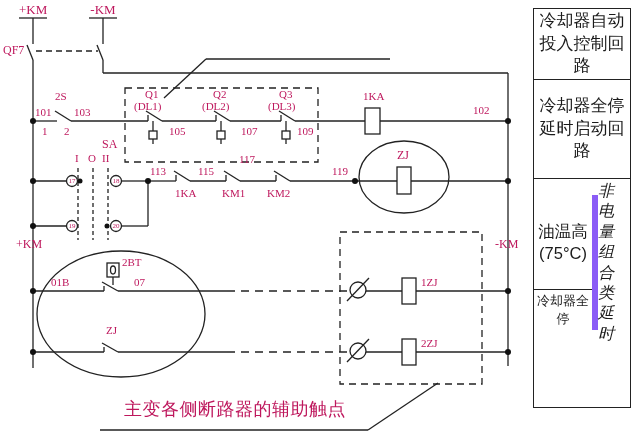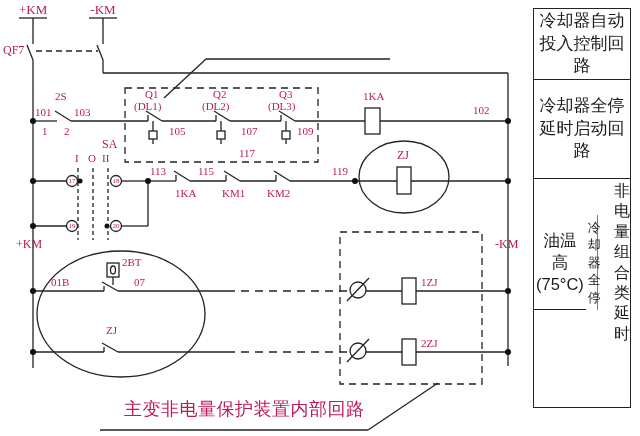--- a/index.html
+++ b/index.html
@@ -11,24 +11,24 @@
   .ctr { text-align:center; }
   .tiny { font-size:7px; width:12px; text-align:center; }
   .note { font-size:16px; letter-spacing:0.5px; }
   .note2 { font-size:18px; letter-spacing:0.5px; }
   
   .legend { position:absolute; left:533px; top:8px; width:98px; height:400px; border:1px solid #222; }
   .legend .cell { display:flex; align-items:center; justify-content:center; text-align:center;
                   font-size:17px; line-height:1.35; border-bottom:1px solid #222; padding:2px; }
   .r1 { height:59px; } .r2 { height:71px; } .r3 { height:99px; }
   .r4 { height:167px; display:flex; border-bottom:none !important; padding:0 !important; }
-  .r4 .colL { width:64px; border-right:1px solid #8b5cf6; display:flex; flex-direction:row; }
+  .r4 .colL { width:64px; border-right:6px solid #8b5cf6; display:flex; flex-direction:column; }
   .r4 .colL .cellA { height:95px; display:flex; align-items:center; justify-content:center; text-align:center; font-size:16.5px; line-height:1.35; border-bottom:1px solid #222; padding:2px;}
   .r4 .colL .cellB { flex:1; display:flex; align-items:center; justify-content:center; text-align:center; font-size:13px; line-height:1.35; padding:2px;}
-  .r4 .colR { flex:1; display:flex; align-items:center; justify-content:flex-end; }
+  .r4 .colR { flex:1; display:flex; align-items:center; justify-content:flex-start;font-style:italic; }
   .r4 .colR .vtext { width:1em; font-size:16px; line-height:20.4px; word-break:break-all; text-align:center; }
 </style>
 </head>
 <body>
 
 <div class="canvas">
 
 <svg width="640" height="436" viewBox="0 0 640 436">
   <g stroke="#222" stroke-width="1.3" fill="none">
 
@@ -213,38 +213,38 @@
 <span class="lbl s11" style="left:75px;  top:153px;">I</span>
 <span class="lbl s11" style="left:88px;  top:153px;">O</span>
 <span class="lbl s11" style="left:102px; top:153px;">II</span>
 <span class="lbl tiny" style="left:66px;  top:178px;">17</span>
 <span class="lbl tiny" style="left:110px; top:178px;">18</span>
 <span class="lbl tiny" style="left:66px;  top:223px;">19</span>
 <span class="lbl tiny" style="left:110px; top:223px;">20</span>
 
 <span class="lbl s115" style="left:150px; top:166px;">113</span>
 <span class="lbl s115" style="left:198px; top:166px;">115</span>
-<span class="lbl s115" style="left:239px; top:148px;">117</span>
+<span class="lbl s115" style="left:239px; top:154px;">117</span>
 <span class="lbl s115" style="left:332px; top:166px;">119</span>
 <span class="lbl s115" style="left:175px; top:188px;">1KA</span>
 <span class="lbl s115" style="left:222px; top:188px;">KM1</span>
 <span class="lbl s115" style="left:267px; top:188px;">KM2</span>
 <span class="lbl s12" style="left:397px; top:149px;">ZJ</span>
 
 <span class="lbl s12" style="left:16px;  top:238px;">+KM</span>
 <span class="lbl s12" style="left:495px; top:238px;">-KM</span>
 
 <span class="lbl s115" style="left:51px;  top:277px;">01B</span>
 <span class="lbl s115" style="left:122px; top:257px;">2BT</span>
 <span class="lbl s115" style="left:134px; top:277px;">07</span>
 <span class="lbl s115" style="left:421px; top:277px;">1ZJ</span>
 <span class="lbl s115" style="left:106px; top:325px;">ZJ</span>
 <span class="lbl s115" style="left:421px; top:338px;">2ZJ</span>
 
-<span class="lbl note2" style="left:124px; top:400px;">主变非电量保护装置内部回路</span>
+<span class="lbl note2" style="left:124px; top:400px;">主变各侧断路器的辅助触点</span>
 
 <div class="legend">
   <div class="cell r2">冷却器自动投入控制回路</div>
   <div class="cell r3">冷却器全停延时启动回路</div>
   <div class="cell r4">
     <div class="colL">
       <div class="cellA">油温高(75°C)</div>
       <div class="cellB">冷却器全停</div>
     </div>
     <div class="colR">

